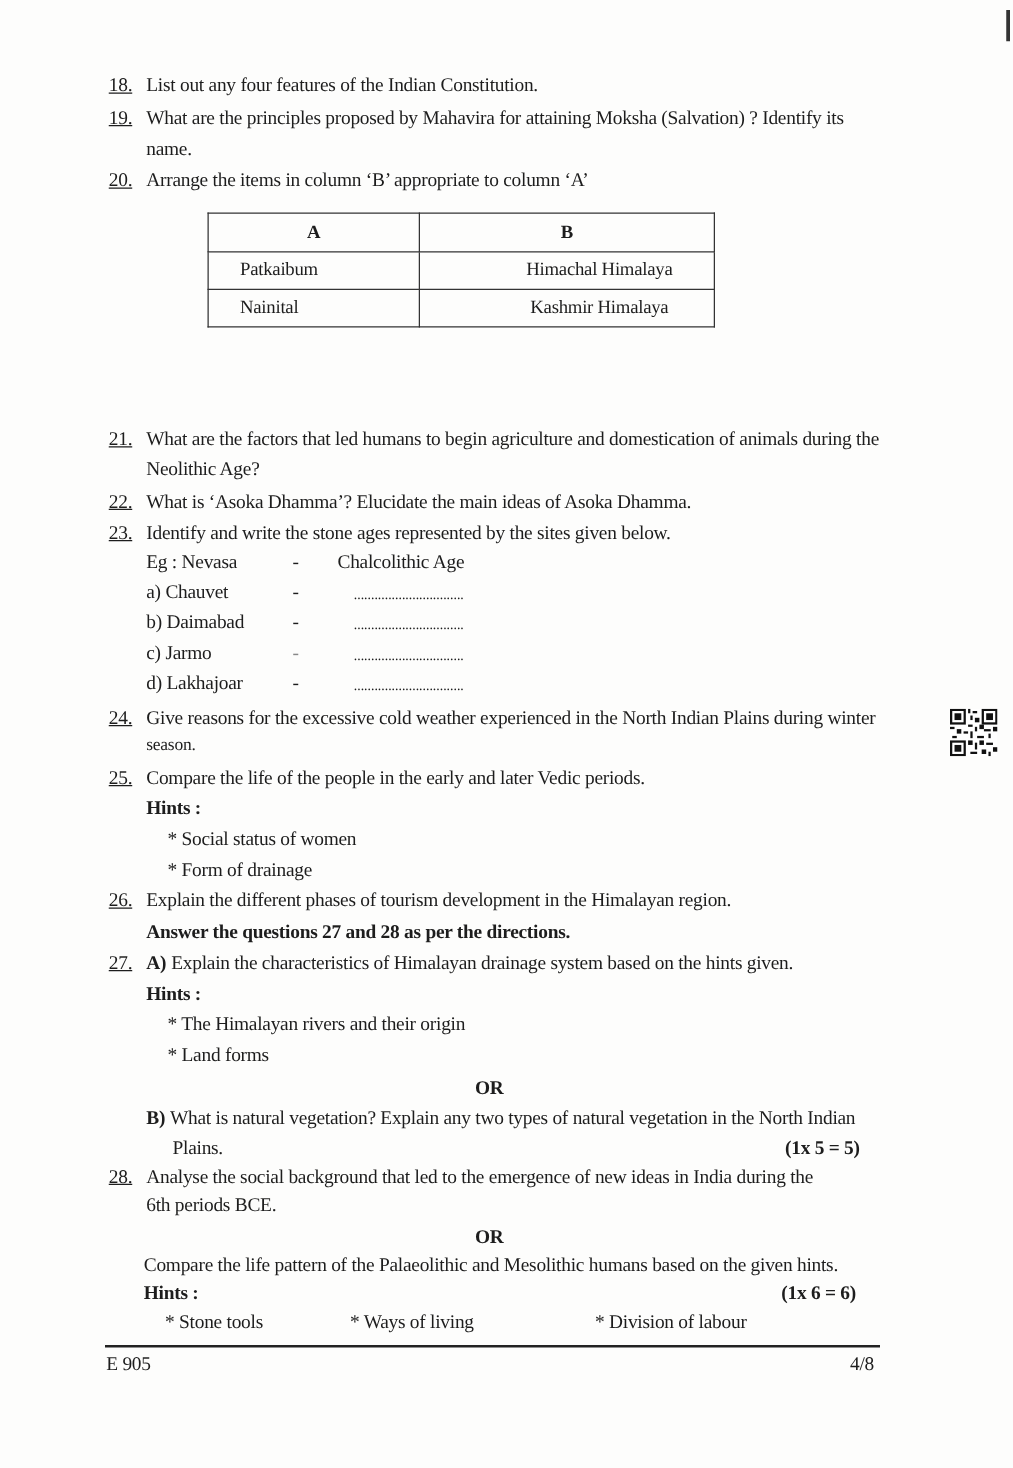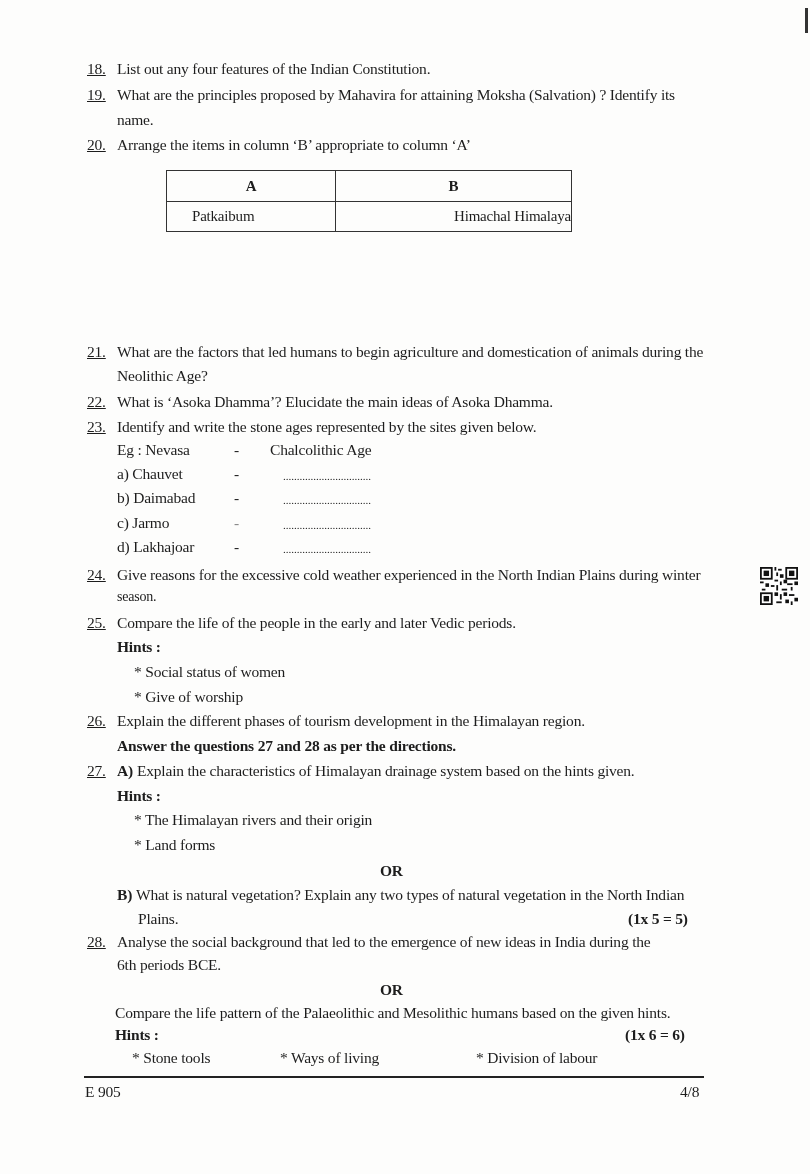--- a/index.html
+++ b/index.html
@@ -13,21 +13,21 @@
   .qnum { position: absolute; left: 87px; text-decoration: underline; }
   .bold { font-weight: bold; }
   .edge-bar { position: absolute; left: 805px; top: 8px; width: 3px; height: 25px; background: #333; }
   table.match {
     position: absolute; left: 166px; top: 170px; width: 406px;
     border-collapse: collapse; font-size: 15px;
   }
   table.match th, table.match td { border: 1px solid #333; height: 29px; padding: 0; }
   table.match th { font-weight: bold; text-align: center; height: 30px; }
   table.match td.a { padding-left: 25px; text-align: left; width: 143px; }
-  table.match td.b { padding-left: 52px; text-align: right; }
+  table.match td.b { padding-left: 52px; text-align: center; }
   .dots { letter-spacing: 0; font-size: 11px; }
   .rule { position: absolute; left: 84px; top: 1076px; width: 620px; height: 2px; background: #222; }
   .qr { position: absolute; left: 760px; top: 567px; width: 38px; height: 38px; }
 </style>
 </head>
 <body>
 
 <div class="edge-bar"></div>
 
 <div>
@@ -50,20 +50,24 @@
   <thead>
     <tr>
       <th>A</th>
       <th>B</th>
     </tr>
   </thead>
   <tbody>
     <tr>
       <td class="a">Patkaibum</td>
       <td class="b">Himachal Himalaya</td>
+    </tr>
+    <tr>
+      <td class="a">Nainital</td>
+      <td class="b">Kashmir Himalaya</td>
     </tr>
   </tbody>
 </table>
 
 <div>
   <span class="qnum" style="top:343px">21.</span>
   <span class="abs" style="left:117px;top:343px">What are the factors that led humans to begin agriculture and domestication of animals during the</span>
   <span class="abs" style="left:117px;top:367px">Neolithic Age?</span>
 </div>
 
@@ -140,21 +144,21 @@
       <rect x="9" y="19" width="3" height="1"></rect>
       <rect x="17" y="19" width="1" height="2"></rect>
   </g>
 </svg>
 
 <div>
   <span class="qnum" style="top:614px">25.</span>
   <span class="abs" style="left:117px;top:614px">Compare the life of the people in the early  and later Vedic periods.</span>
   <span class="abs bold" style="left:117px;top:638px">Hints :</span>
   <span class="abs" style="left:134px;top:663px">* Social status of women</span>
-  <span class="abs" style="left:134px;top:688px">* Give of worship</span>
+  <span class="abs" style="left:134px;top:688px">* Form of drainage</span>
 </div>
 
 <div>
   <span class="qnum" style="top:712px">26.</span>
   <span class="abs" style="left:117px;top:712px">Explain the different phases of tourism development in the Himalayan region.</span>
 </div>
 
 <span class="abs bold" style="left:117px;top:737px">Answer the questions 27 and 28 as per the directions.</span>
 
 <div>

